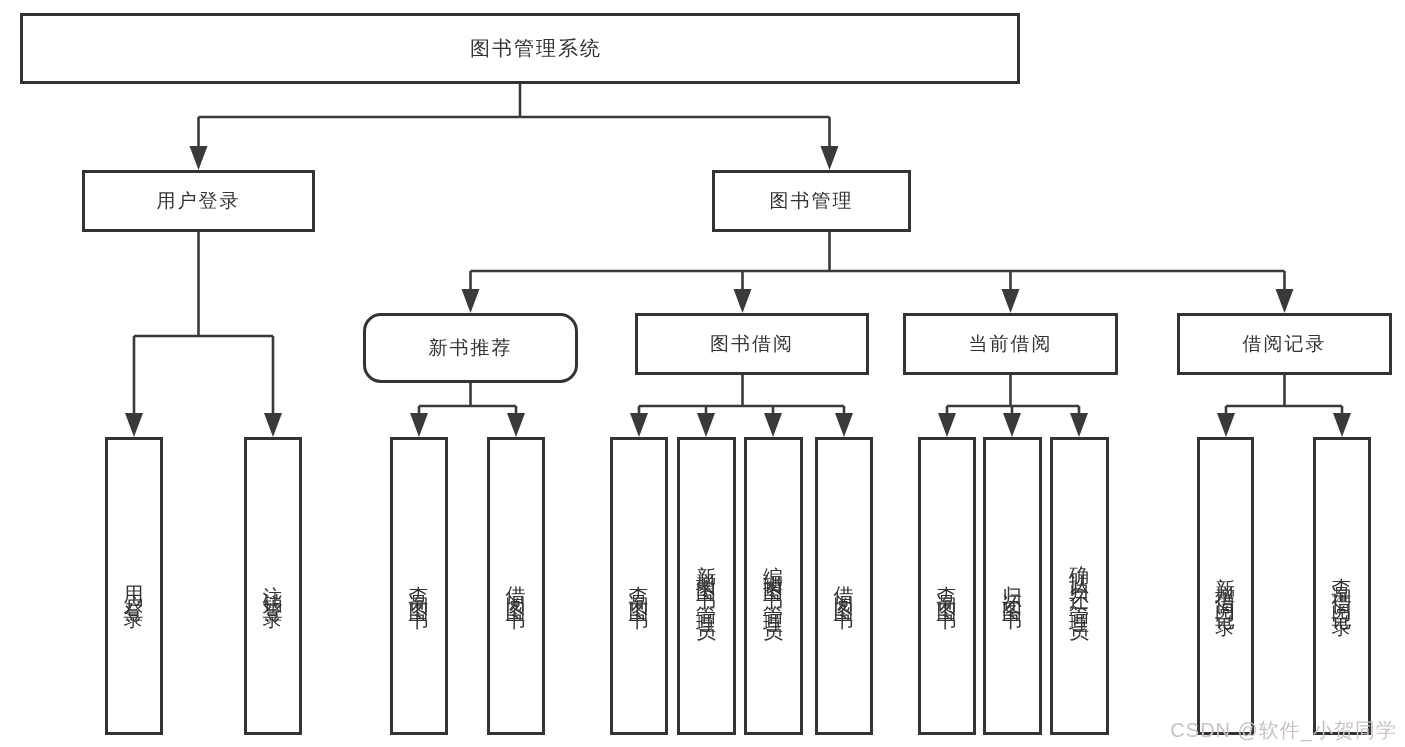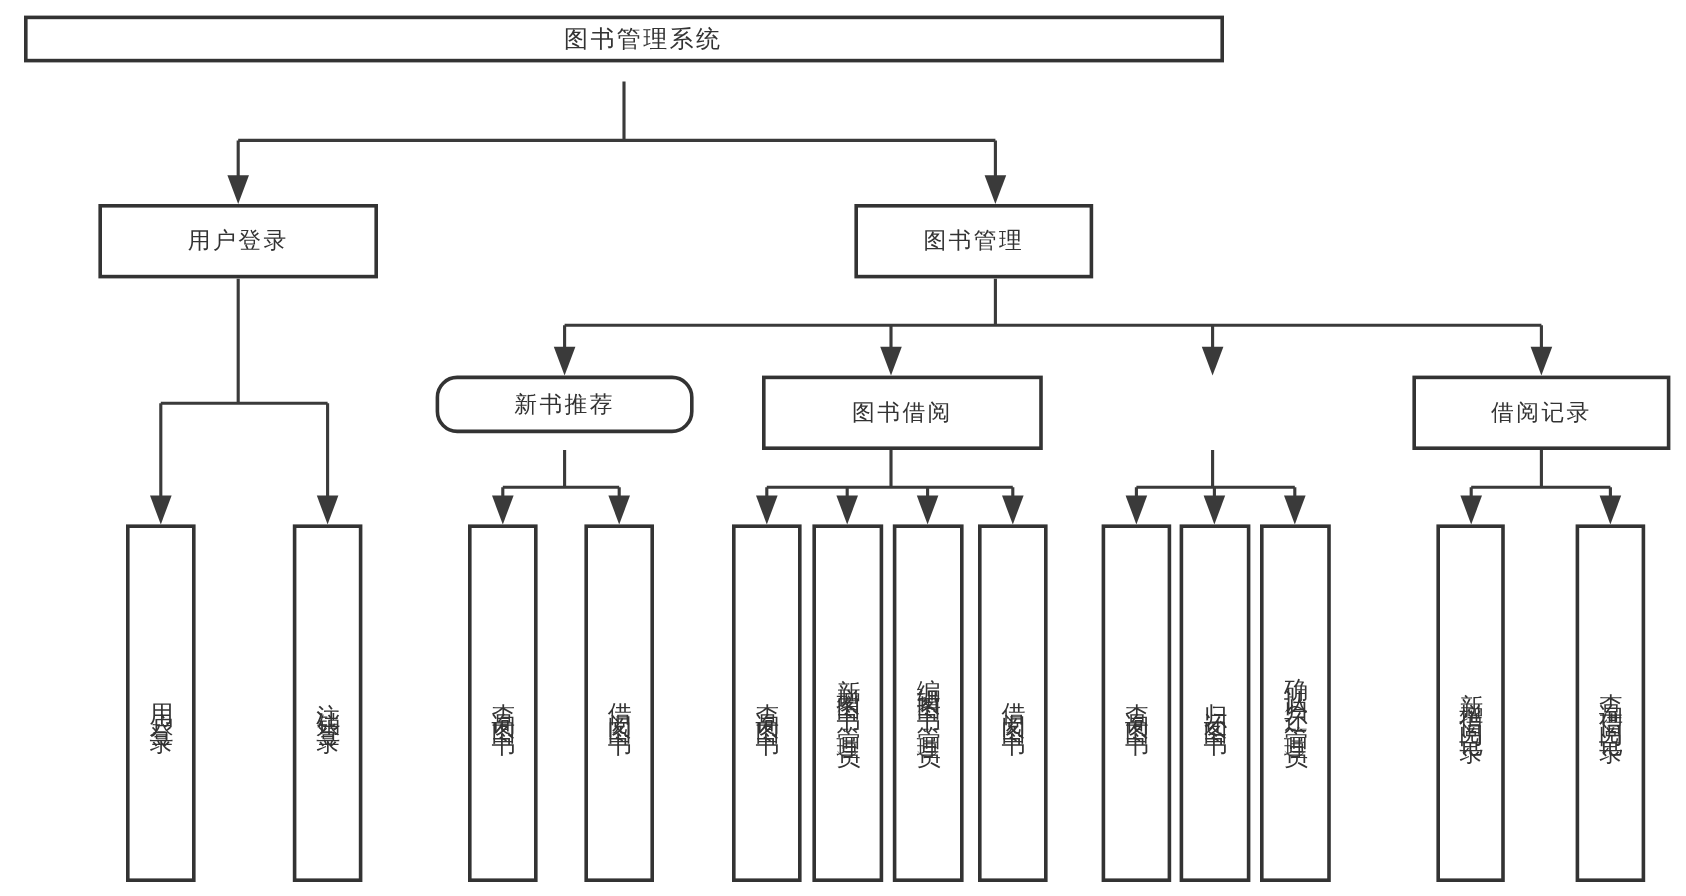--- a/index.html
+++ b/index.html
@@ -68,27 +68,28 @@
     <path d="M1010.5 375 V406 M947 406 H1079 M947 406 V417 M1012 406 V417 M1079 406 V417"></path>
     <polygon points="938,413 956,413 947,437"></polygon>
     <polygon points="1003,413 1021,413 1012,437"></polygon>
     <polygon points="1070,413 1088,413 1079,437"></polygon>
 
     <path d="M1284.5 375 V406 M1226 406 H1342 M1226 406 V417 M1342 406 V417"></path>
     <polygon points="1217,413 1235,413 1226,437"></polygon>
     <polygon points="1333,413 1351,413 1342,437"></polygon>
   </svg>
 
-  <div class="box hbox rootbox" style="left:20px;top:13px;width:1000px;height:39px;padding-left:32px;">图书管理系统</div>
+  <div class="box hbox rootbox" style="left:20px;top:13px;width:1000px;height:71px;padding-left:32px;">图书管理系统</div>
 
   <div class="box hbox" style="left:82px;top:170px;width:233px;height:62px;">用户登录</div>
   <div class="box hbox" style="left:712px;top:170px;width:199px;height:62px;">图书管理</div>
 
-  <div class="box hbox" style="left:363px;top:313px;width:215px;height:48px;border-radius:18px;">新书推荐</div>
+  <div class="box hbox" style="left:363px;top:313px;width:215px;height:70px;border-radius:18px;">新书推荐</div>
   <div class="box hbox" style="left:635px;top:313px;width:234px;height:62px;">图书借阅</div>
+  <div class="box hbox" style="left:903px;top:313px;width:215px;height:62px;">当前借阅</div>
   <div class="box hbox" style="left:1177px;top:313px;width:215px;height:62px;">借阅记录</div>
 
   <div class="box vbox" style="left:105px;top:437px;width:58px;height:298px;">
       <span>用户登录</span>
     </div>
   <div class="box vbox" style="left:244px;top:437px;width:58px;height:298px;">
       <span>注销登录</span>
     </div>
 
   <div class="box vbox" style="left:390px;top:437px;width:58px;height:298px;">
@@ -121,13 +122,14 @@
       <span>确认归还（管理员）</span>
     </div>
 
   <div class="box vbox" style="left:1197px;top:437px;width:57px;height:298px;">
       <span>新增借阅记录</span>
     </div>
   <div class="box vbox" style="left:1313px;top:437px;width:58px;height:298px;">
       <span>查询借阅记录</span>
     </div>
 
+  <div class="watermark">CSDN @软件_小贺同学</div>
 </div>
 
 </body></html>

